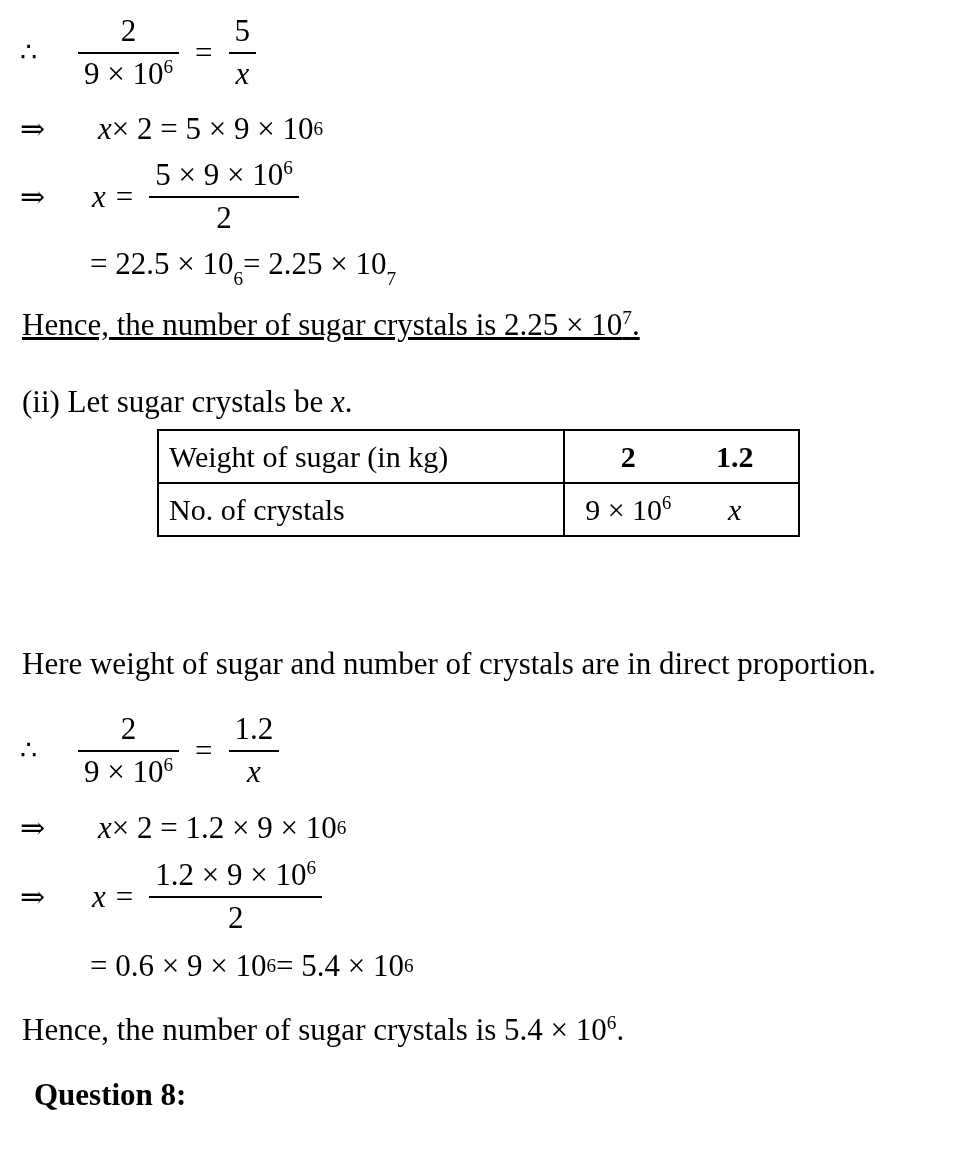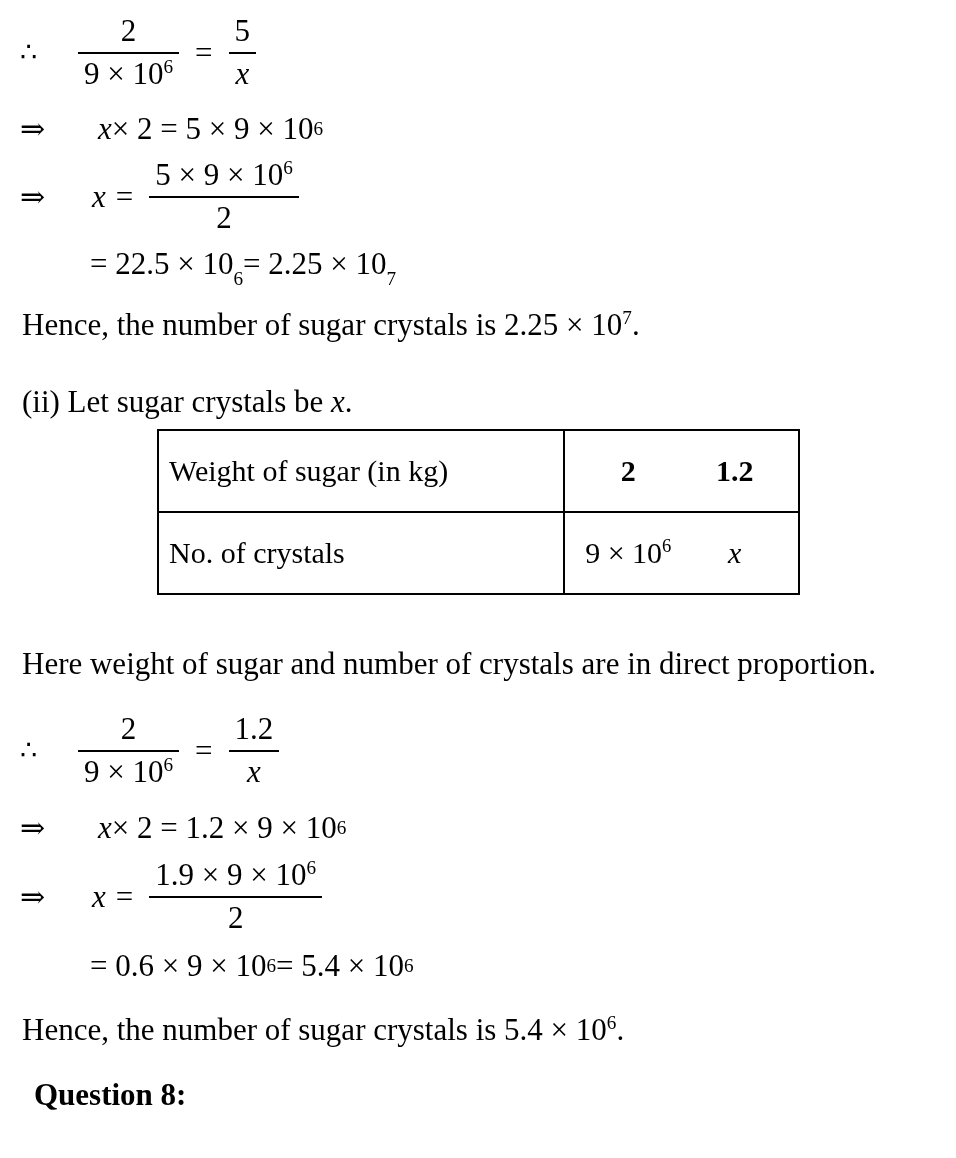--- a/index.html
+++ b/index.html
@@ -95,21 +95,21 @@
   }
   table.prop {
     border-collapse: collapse;
     table-layout: fixed;
     border: 2px solid #000;
     width: 641px;
   }
   table.prop td {
     border: 2px solid #000;
     font-size: 30px;
-    height: 82px;
+    height: 53px;
     padding: 2px 10px;
     vertical-align: middle;
   }
   td.label-cell {
     width: 406px;
     text-align: left;
     padding-left: 14px;
   }
   td.values-cell {
     width: 235px;
@@ -176,21 +176,21 @@
   <div class="abs mathrow" style="top:248px;">
     <span class="op"></span>
     <span class="body-math" style="padding-left:18px;align-items:flex-end;">
       <span>= 22.5 × 10</span>
         <sup class="exp">6</sup>
         <span> = 2.25 × 10</span>
         <sup class="exp">7</sup>
     </span>
   </div>
 
-  <div class="abs para" style="top:305px;">
+  <div class="abs para" style="top:305px;text-decoration:underline;">
     <span>Hence, the number of sugar crystals is 2.25 × 10</span><sup class="exp">7</sup><span>.</span>
   </div>
 
   <div class="abs para" style="top:382px;">
     <span>(ii) Let sugar crystals be </span><span class="it">x</span><span>.</span>
   </div>
 
   <div class="abs tbl-wrap" style="top:429px;">
     <table class="prop">
       <tbody>
@@ -243,21 +243,21 @@
         <sup class="exp">6</sup>
     </span>
   </div>
 
   <div class="abs mathrow" style="top:858px;">
     <span class="op">⇒</span>
     <span class="body-math" style="padding-left:20px;">
       <span class="it">x</span>
       <span class="eqsign">=</span>
       <span class="frac">
-        <span class="num"><span>1.9 × 9 × 10</span><sup class="exp">6</sup></span>
+        <span class="num"><span>1.2 × 9 × 10</span><sup class="exp">6</sup></span>
         <span class="bar"></span>
         <span class="den">2</span>
       </span>
     </span>
   </div>
 
   <div class="abs mathrow" style="top:950px;">
     <span class="op"></span>
     <span class="body-math" style="padding-left:18px;justify-content:space-between;">
       <span>= 0.6 × 9 × 10</span>

